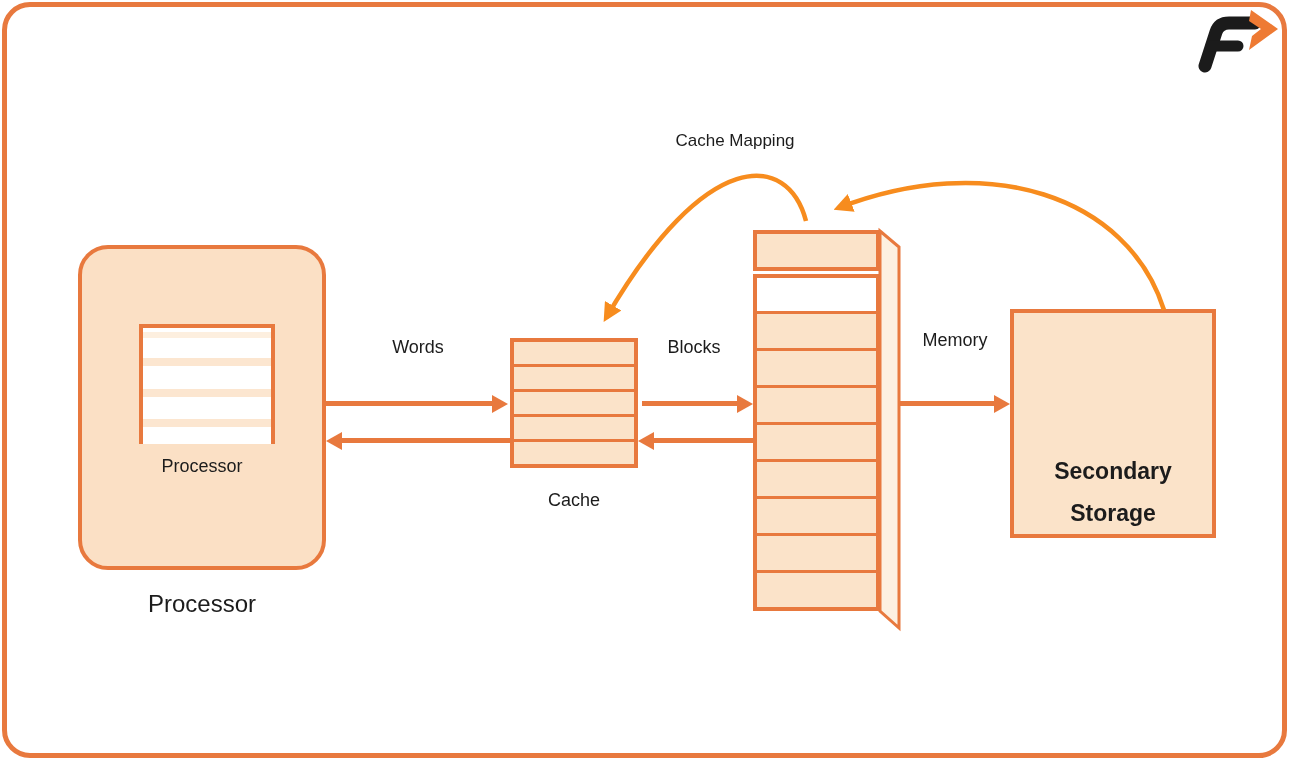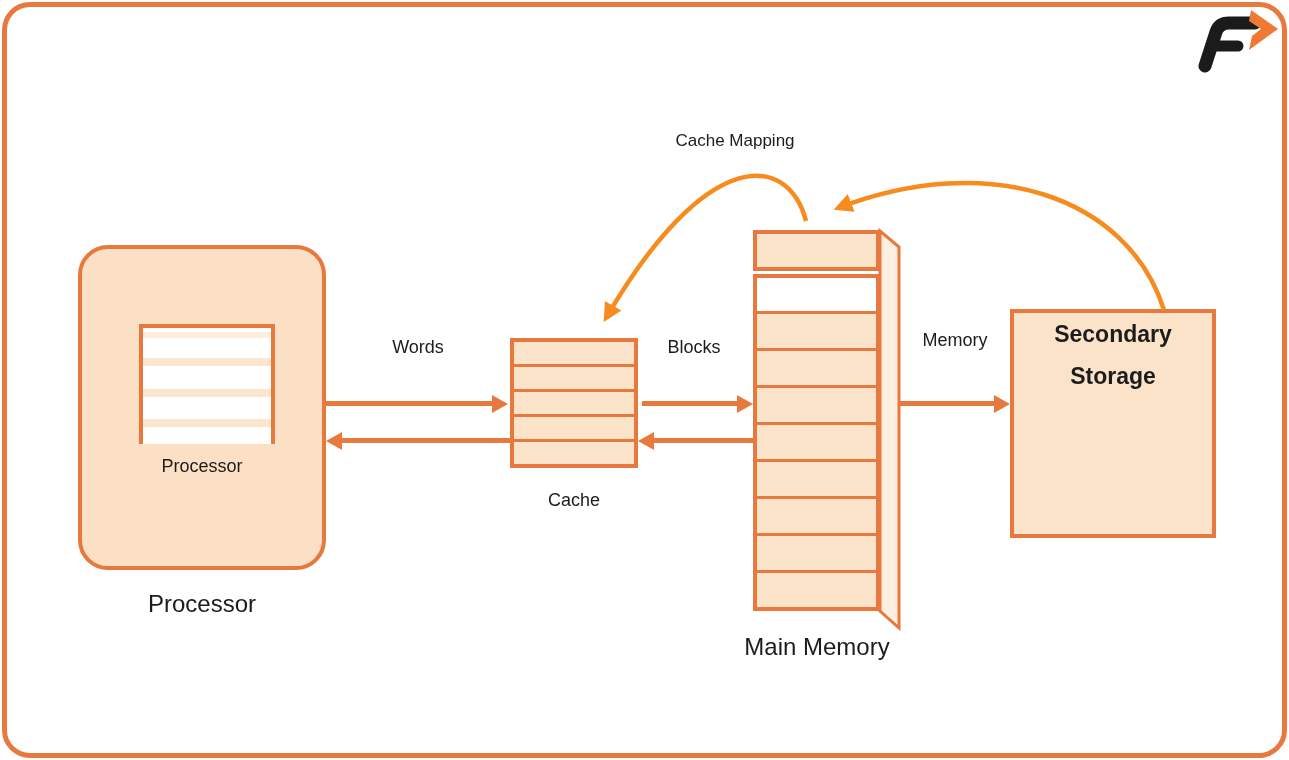--- a/index.html
+++ b/index.html
@@ -43,21 +43,21 @@
   .tri{position:absolute;width:0;height:0;border-top:9px solid transparent;border-bottom:9px solid transparent;}
   .tri-right{border-left:16px solid #e8793e;}
   .tri-left{border-right:16px solid #e8793e;}
 
   .overlay{position:absolute;left:0;top:0;width:1289px;height:760px;pointer-events:none;}
 
   
   .secondary{
     position:absolute;left:1010px;top:309px;width:206px;height:229px;
     background:#fbe3c9;border:4px solid #e8793e;box-sizing:border-box;
-    display:flex;align-items:flex-start;justify-content:center;
+    display:flex;align-items:flex-end;justify-content:center;
   }
   .secondary .txt{font-weight:700;font-size:23px;text-align:center;width:150px;line-height:42px;}
 
   .logo{position:absolute;left:1183px;top:8px;width:98px;height:66px;}
 </style>
 </head>
 <body>
 
 <div class="canvas">
 
@@ -101,21 +101,20 @@
         <div class="cell-row"></div>
         <div class="cell-row"></div>
         <div class="cell-row"></div>
         <div class="cell-row"></div>
         <div class="cell-row"></div>
         <div class="cell-row"></div>
         <div class="cell-row"></div>
         <div class="cell-row"></div>
       </div>
   </div>
-  <div class="lbl lbl-xl" style="left:817px;top:633px">Main Memory</div>
 
   <div class="secondary">
     <div class="txt">Secondary Storage</div>
   </div>
 
   <div class="hline" style="left:326px;top:401px;width:168px"></div>
   <div class="tri tri-right" style="left:492px;top:395px"></div>
   <div class="tri tri-left" style="left:326px;top:432px"></div>
   <div class="hline" style="left:341px;top:438px;width:169px"></div>
   <div class="lbl lbl-lg" style="left:418px;top:337px">Words</div>

